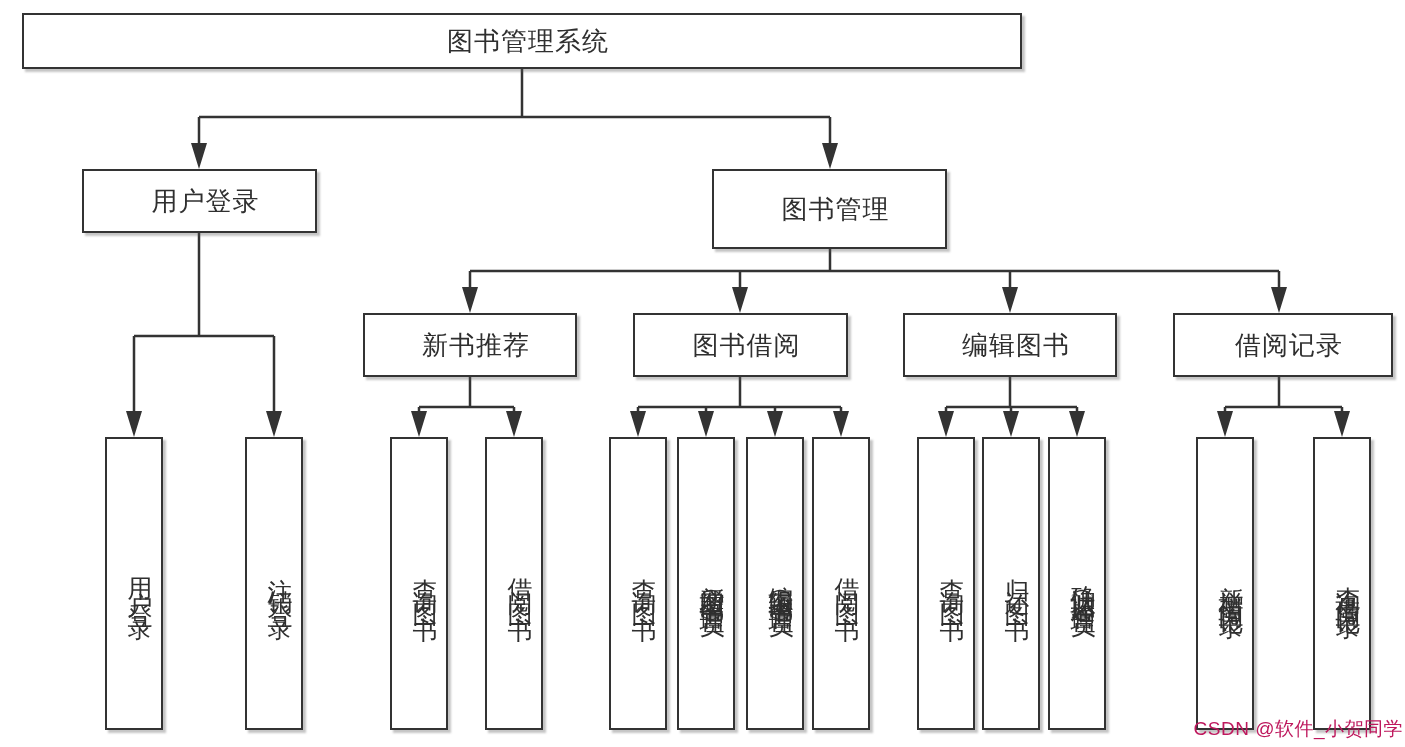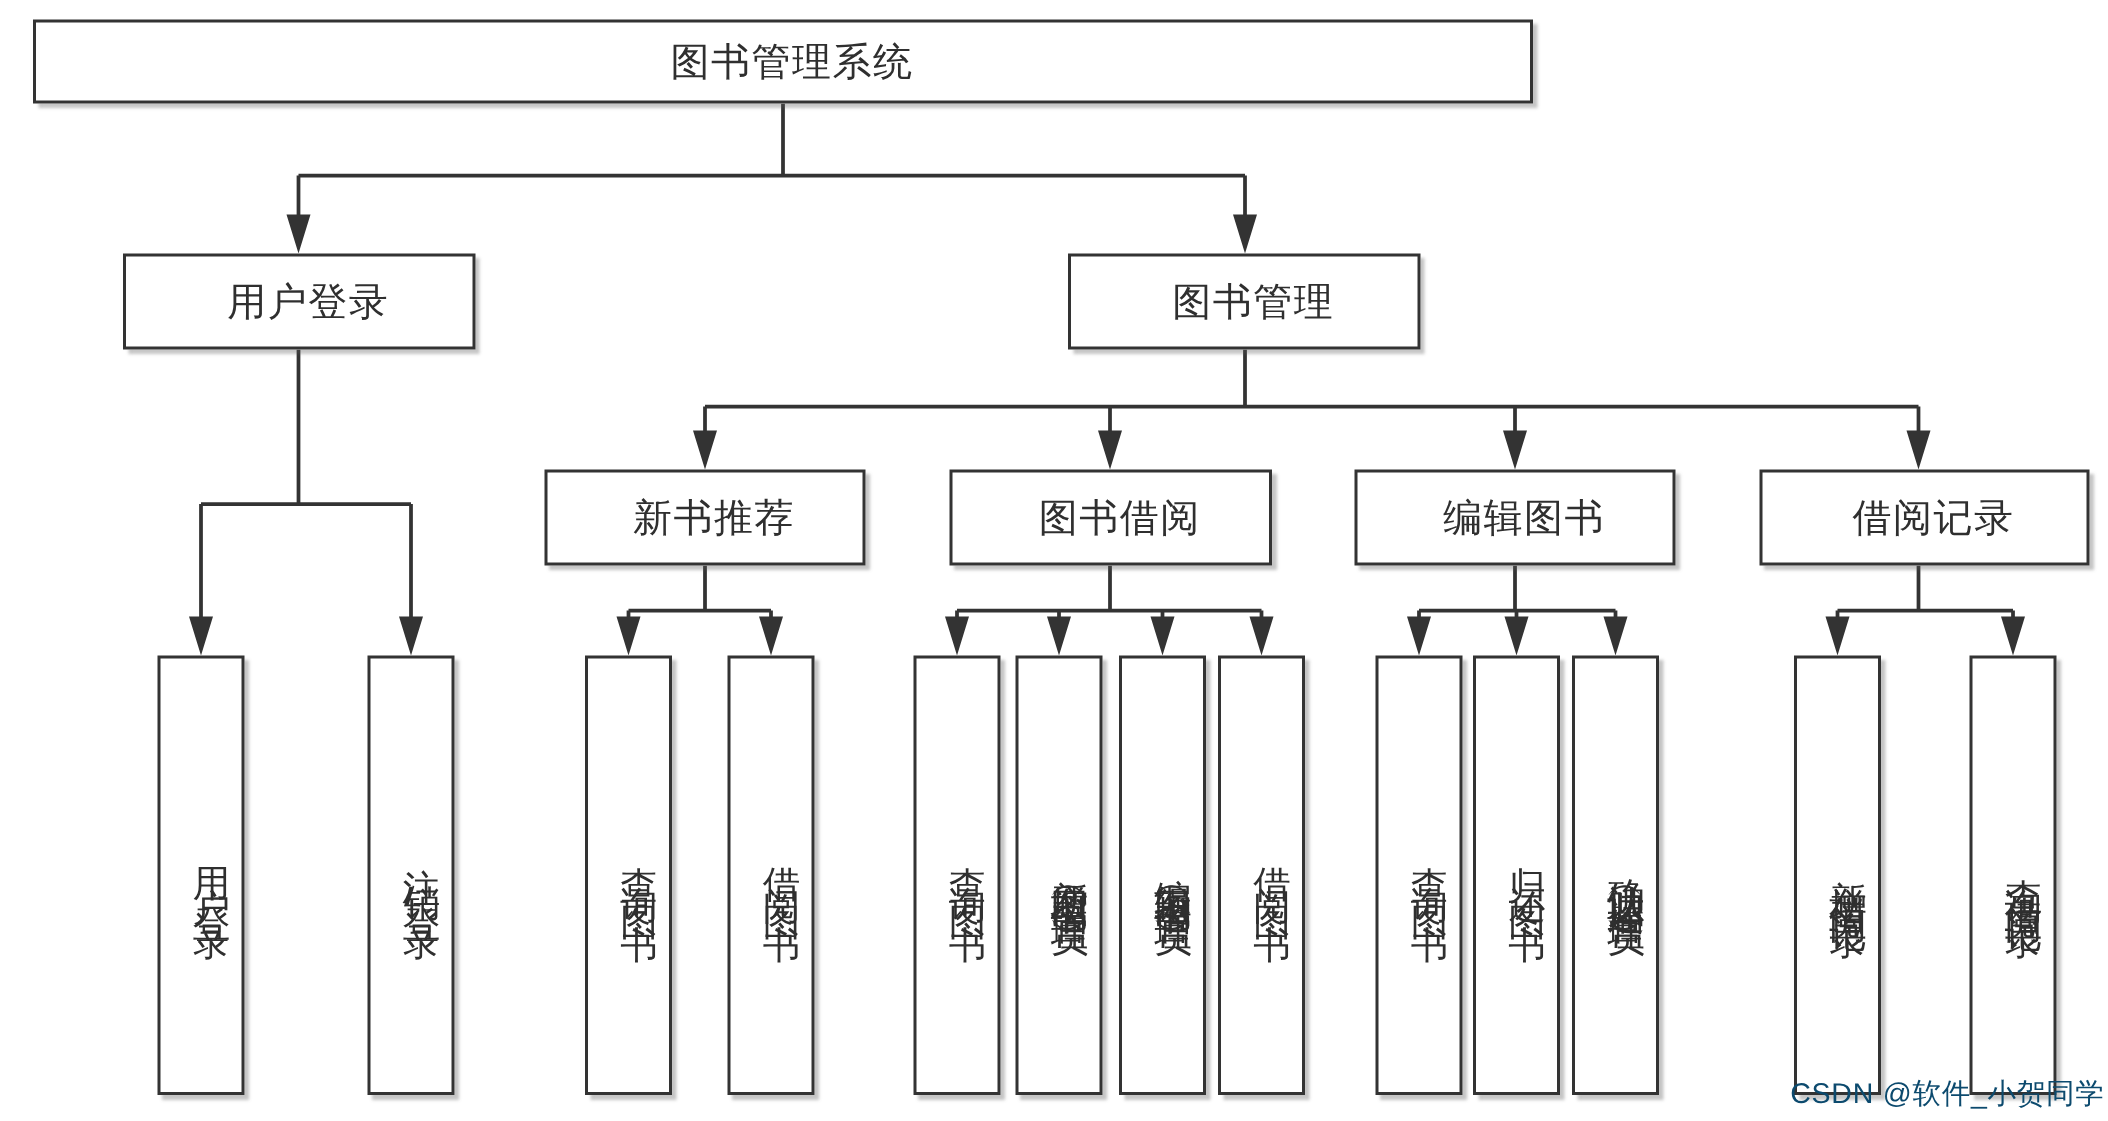--- a/index.html
+++ b/index.html
@@ -29,21 +29,21 @@
     font-size:25px;
     line-height:1;
   }
   .v4{letter-spacing:13px;}
   .v6{letter-spacing:6px;}
   .v9{letter-spacing:4px;}
   .watermark{
     position:absolute;
     right:2px;bottom:5px;
     font-size:19px;
-    color:#0c4a6e;
+    color:#be185d;
     letter-spacing:0.5px;
     z-index:5;
     white-space:nowrap;
   }
 </style>
 </head>
 <body>
 
 <div class="stage">
 
@@ -104,21 +104,21 @@
       M1334 411 L1350 411 L1342 437 Z"></path>
   </svg>
 
   <div class="node" style="left:22px;top:13px;width:1000px;height:56px;">
     <span class="hlabel">图书管理系统</span>
   </div>
 
   <div class="node" style="left:82px;top:169px;width:235px;height:64px;">
     <span class="hlabel">用户登录</span>
   </div>
-  <div class="node" style="left:712px;top:169px;width:235px;height:64px;">
+  <div class="node" style="left:712px;top:169px;width:235px;height:80px;">
     <span class="hlabel">图书管理</span>
   </div>
 
   <div class="node" style="left:363px;top:313px;width:214px;height:64px;">
     <span class="hlabel">新书推荐</span>
   </div>
   <div class="node" style="left:633px;top:313px;width:215px;height:64px;">
     <span class="hlabel">图书借阅</span>
   </div>
   <div class="node" style="left:903px;top:313px;width:214px;height:64px;">

